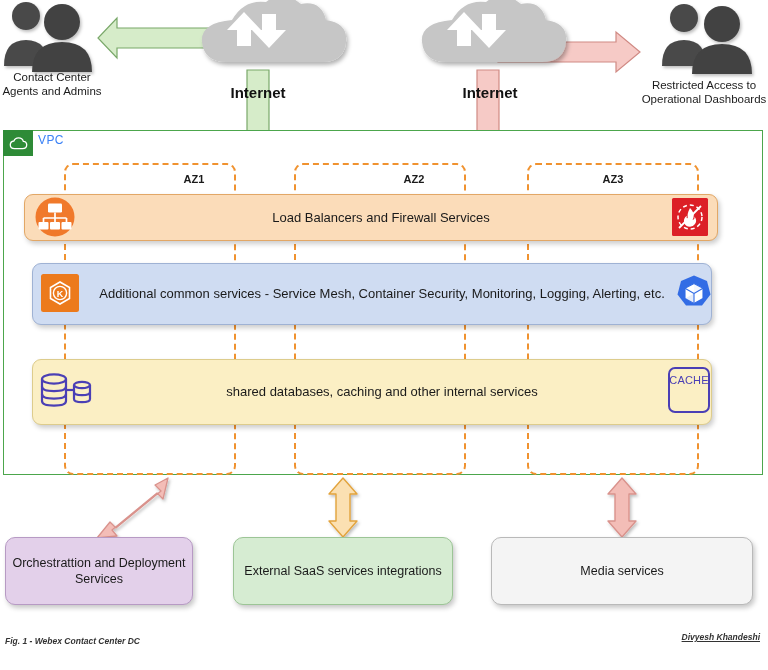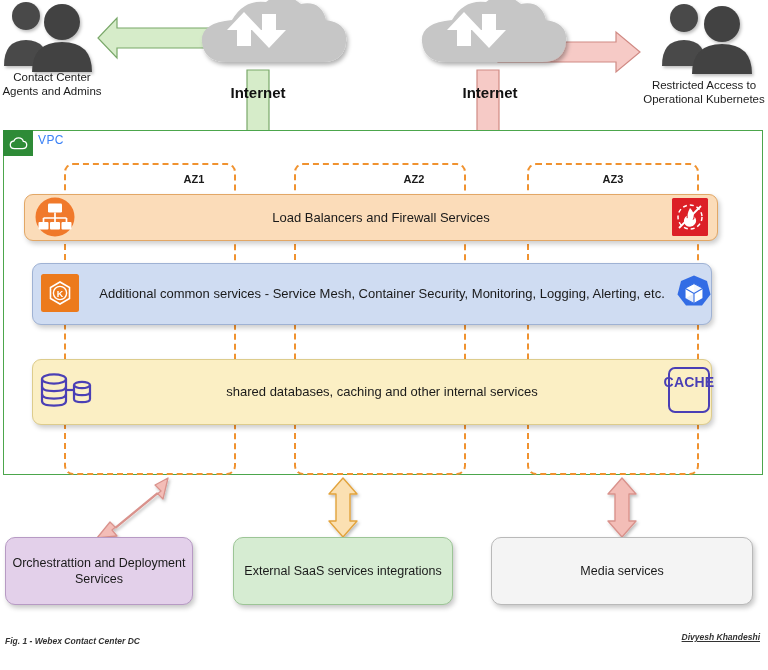--- a/index.html
+++ b/index.html
@@ -131,21 +131,21 @@
   </g>
 </svg>
 
 <div class="abs people-label" style="left:0px;top:70px;width:104px;">
   <div>Contact Center</div>
   <div>Agents and Admins</div>
 </div>
 
 <div class="abs people-label" style="left:640px;top:78px;width:128px;">
   <div>Restricted Access to</div>
-  <div>Operational Kubernetes</div>
+  <div>Operational Dashboards</div>
 </div>
 
 <div class="abs cloud-label" style="left:208px;top:86px;width:100px;">
   <div>Internet</div>
 </div>
 
 <div class="abs cloud-label" style="left:410px;top:86px;width:160px;">
   <div>Internet</div>
 </div>
 
@@ -230,21 +230,21 @@
       <ellipse cx="44" cy="17" rx="8" ry="3.2"></ellipse>
       <path d="M36 17 L36 31 q0 3.2 8 3.2 q8 0 8 -3.2 L52 17"></path>
       <path d="M36 24 q0 3.2 8 3.2 q8 0 8 -3.2"></path>
       <line x1="28" y1="22" x2="36" y2="22"></line>
     </g>
   </svg>
 </div>
 <div class="abs" style="left:668px;top:367px;">
   <div style="width:42px;height:46px;border:2px solid #4a3fb5;border-radius:7px;
               display:flex;align-items:flex-start;justify-content:center;padding-top:5px;box-sizing:border-box;">
-    <span style="font-size:14px;font-weight:bold;color:#4a3fb5;letter-spacing:.2px;">CACHE</span>
+    <span style="font-size:11px;font-weight:normal;color:#4a3fb5;letter-spacing:.2px;">CACHE</span>
   </div>
 </div>
 
 <div class="abs bottom-box ctr" id="orch-box">
   <div>
     <div>Orchestrattion and Deployment</div>
     <div>Services</div>
   </div>
 </div>
 <div class="abs bottom-box ctr" id="saas-box">

